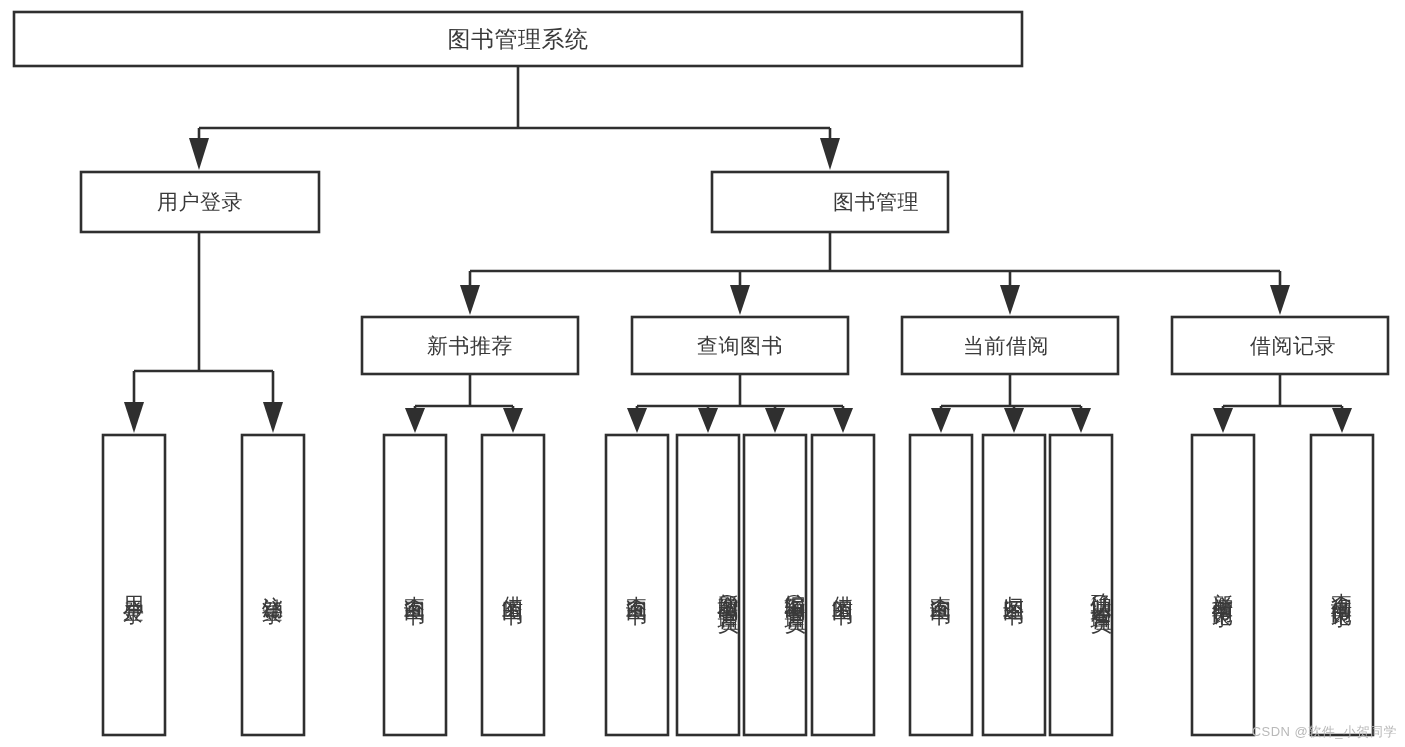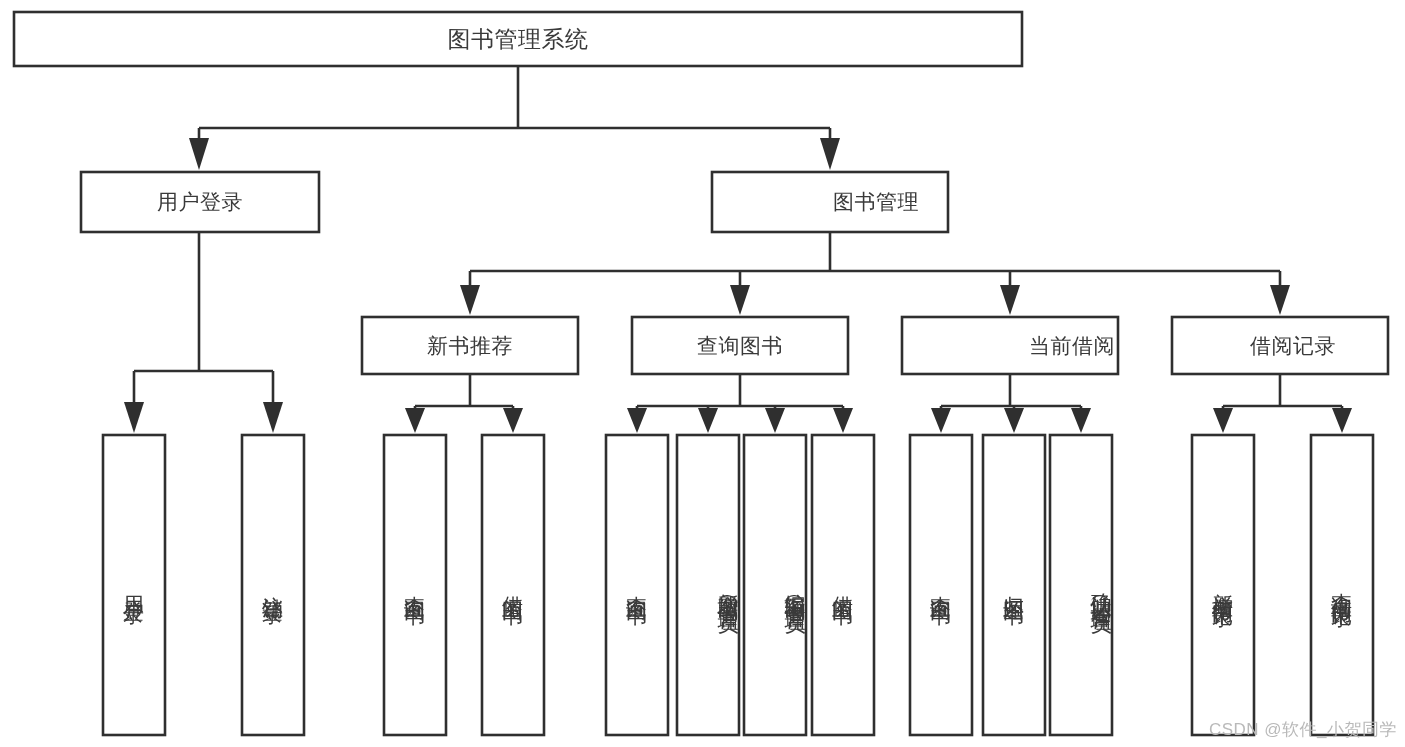--- a/index.html
+++ b/index.html
@@ -64,21 +64,21 @@
     letter-spacing: 3px;
     line-height: 1;
     white-space: nowrap;
     pointer-events: none;
   }
   .watermark {
     position: absolute;
     right: 8px;
     bottom: 6px;
     color: #b9b9b9;
-    font-size: 17px;
+    font-size: 13px;
     letter-spacing: 0.5px;
     white-space: nowrap;
     pointer-events: none;
   }
 </style>
 </head>
 <body>
 
 <div id="diagram-root">
 
@@ -176,21 +176,21 @@
   <div class="node-label-h" style="left:14px; top:12px; width:1008px; height:54px; font-size:23px;">图书管理系统</div>
 
   <div class="node-label-h" style="left:81px; top:172px; width:238px; height:60px;">用户登录</div>
 
   <div class="node-label-h" style="left:712px; top:172px; width:236px; height:60px;padding-left:46px;">图书管理</div>
 
   <div class="node-label-h" style="left:362px; top:317px; width:216px; height:57px;">新书推荐</div>
 
   <div class="node-label-h" style="left:632px; top:317px; width:216px; height:57px;">查询图书</div>
 
-  <div class="node-label-h" style="left:952px; top:317px; width:216px; height:57px;padding-left:12px;">当前借阅</div>
+  <div class="node-label-h" style="left:886px; top:317px; width:216px; height:57px;padding-left:12px;">当前借阅</div>
 
   <div class="node-label-h" style="left:1172px; top:317px; width:216px; height:57px;padding-left:13px;">借阅记录</div>
 
   <div class="node-label-v" style="left:103px; top:435px; width:62px; height:300px;">用户登录</div>
 
   <div class="node-label-v" style="left:242px; top:435px; width:62px; height:300px;">注销登录</div>
 
   <div class="node-label-v" style="left:384px; top:435px; width:62px; height:300px;">查询图书</div>
 
   <div class="node-label-v" style="left:482px; top:435px; width:62px; height:300px;">借阅图书</div>

